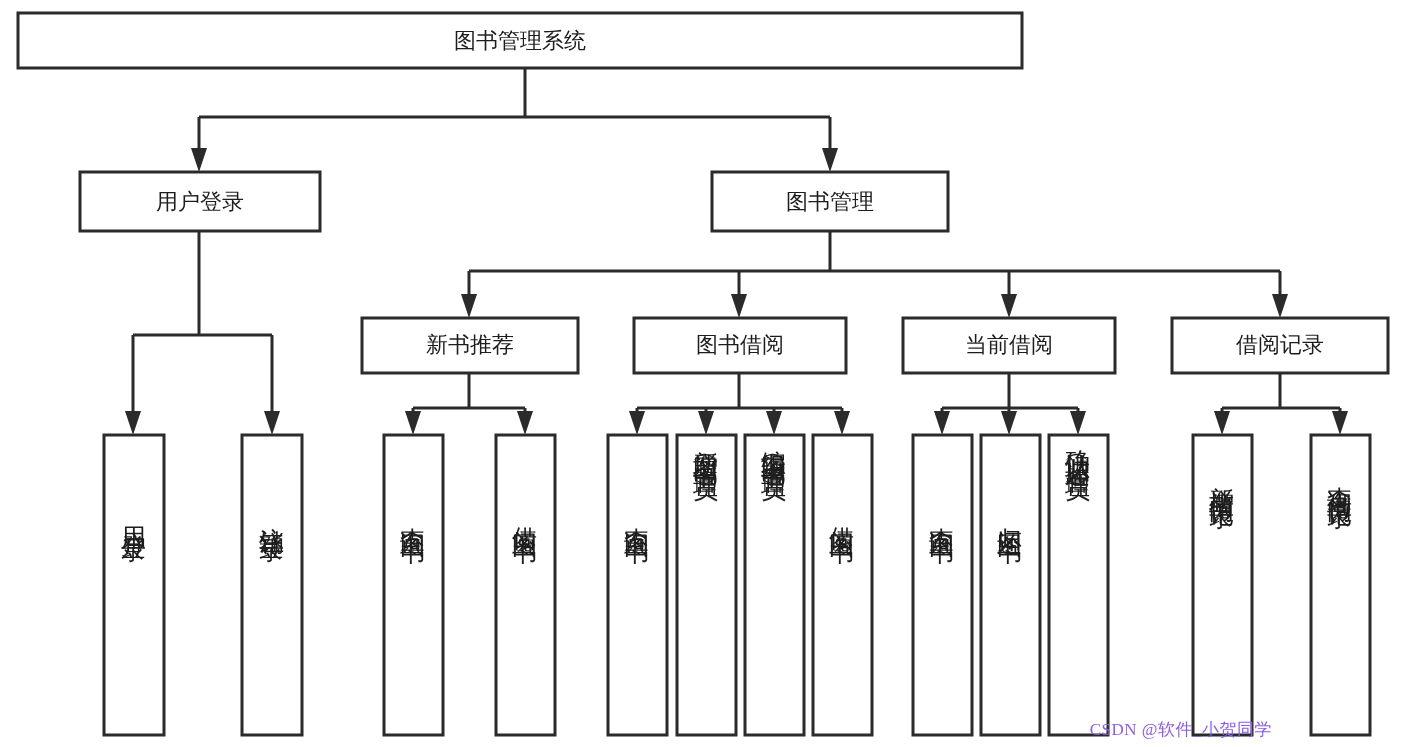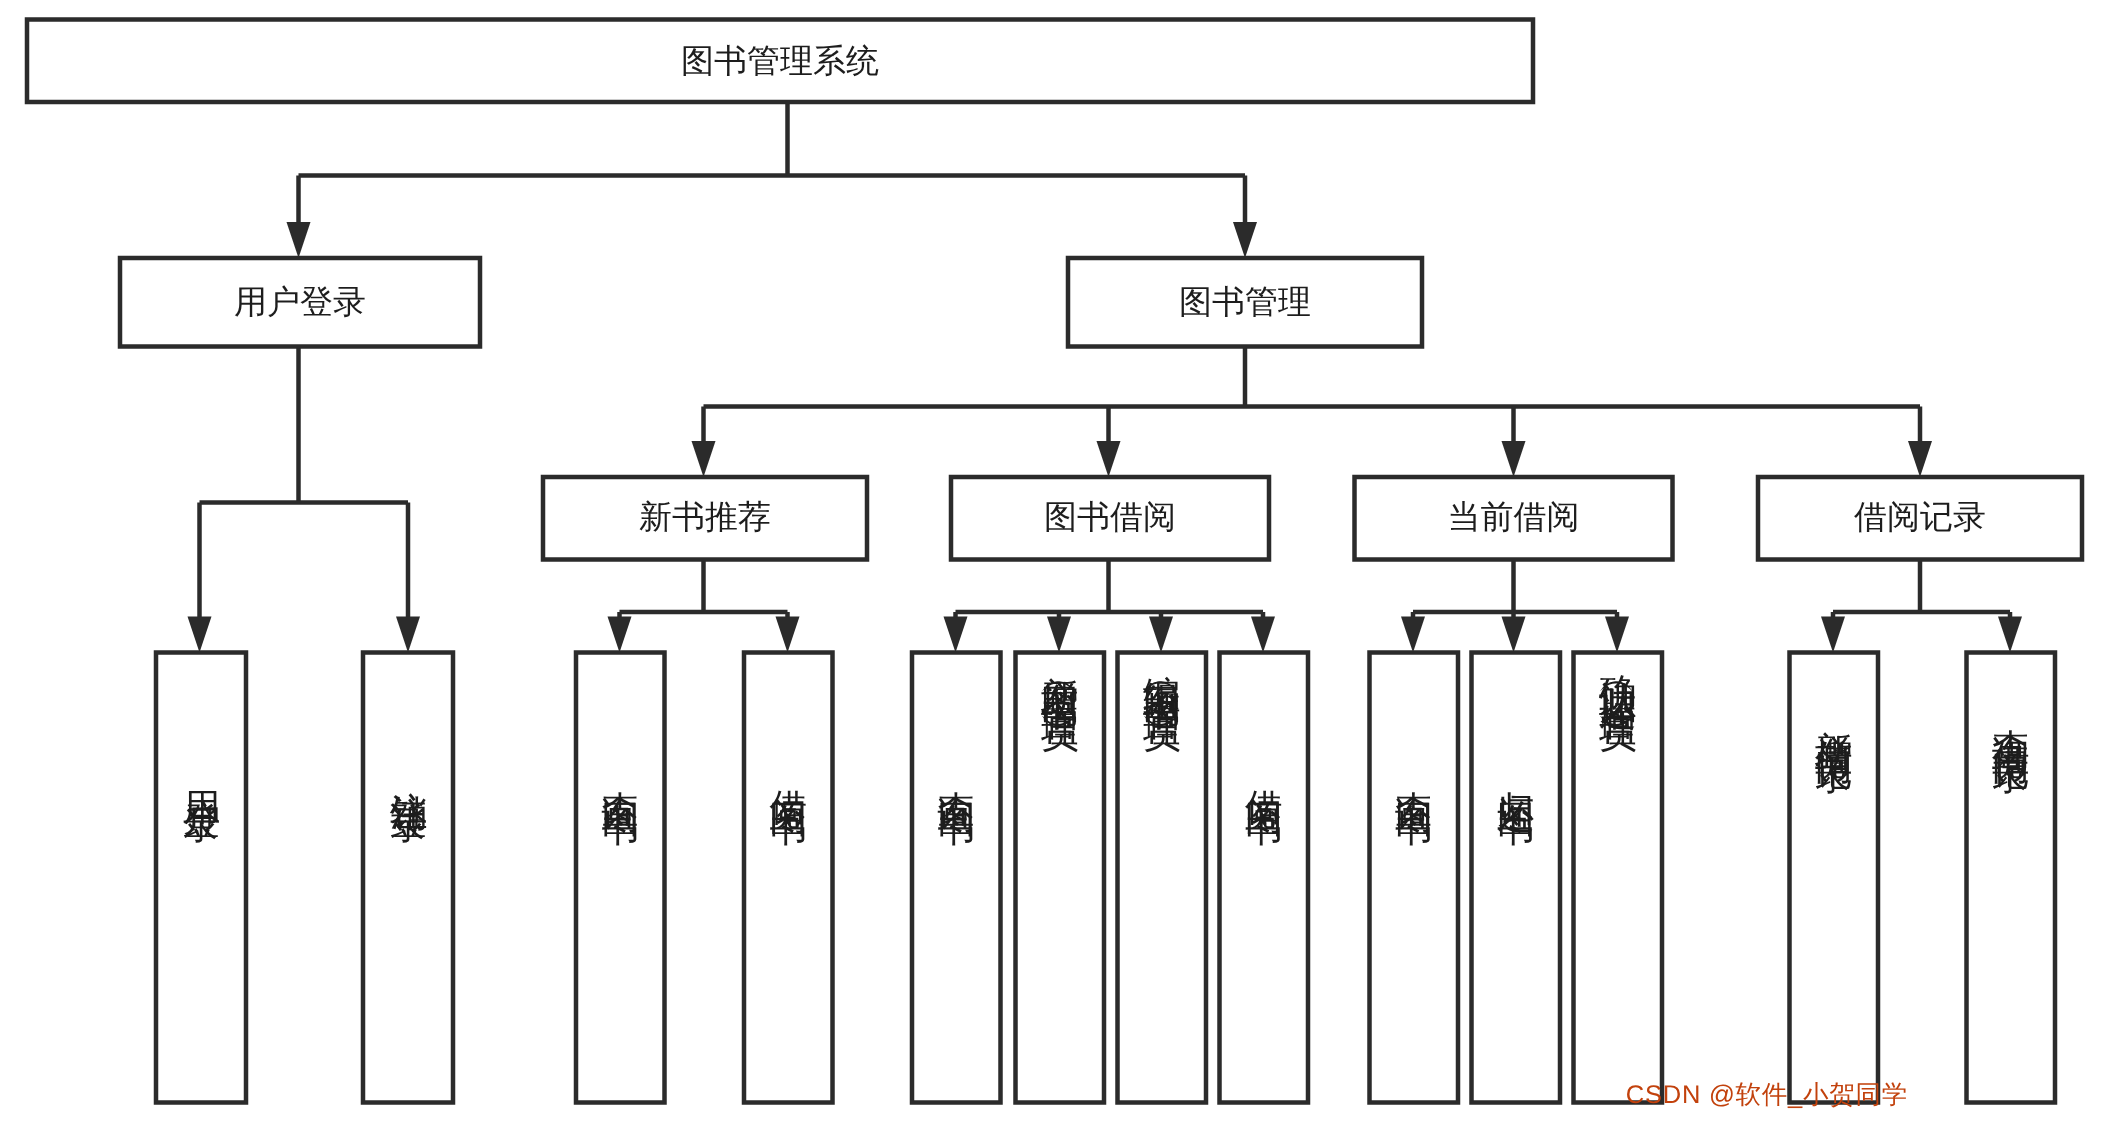--- a/index.html
+++ b/index.html
@@ -53,23 +53,23 @@
     font-size: 25px;
     fill: #1d1d1d;
     writing-mode: vertical-rl;
     text-orientation: upright;
     letter-spacing: 4px;
   }
   .watermark-text {
     position: absolute;
     right: 8px;
     bottom: 6px;
-    font-family: Liberation Sans, sans-serif;
+    font-family: Liberation Serif, serif;
     font-size: 17px;
-    color: #c2410c;
+    color: #8b5cf6;
     white-space: nowrap;
     letter-spacing: 0.5px;
   }
 </style>
 </head>
 <body>
 
 <div id="diagram-root">
 
   <svg class="chart-svg" viewBox="0 0 1405 747" xmlns="http://www.w3.org/2000/svg">

